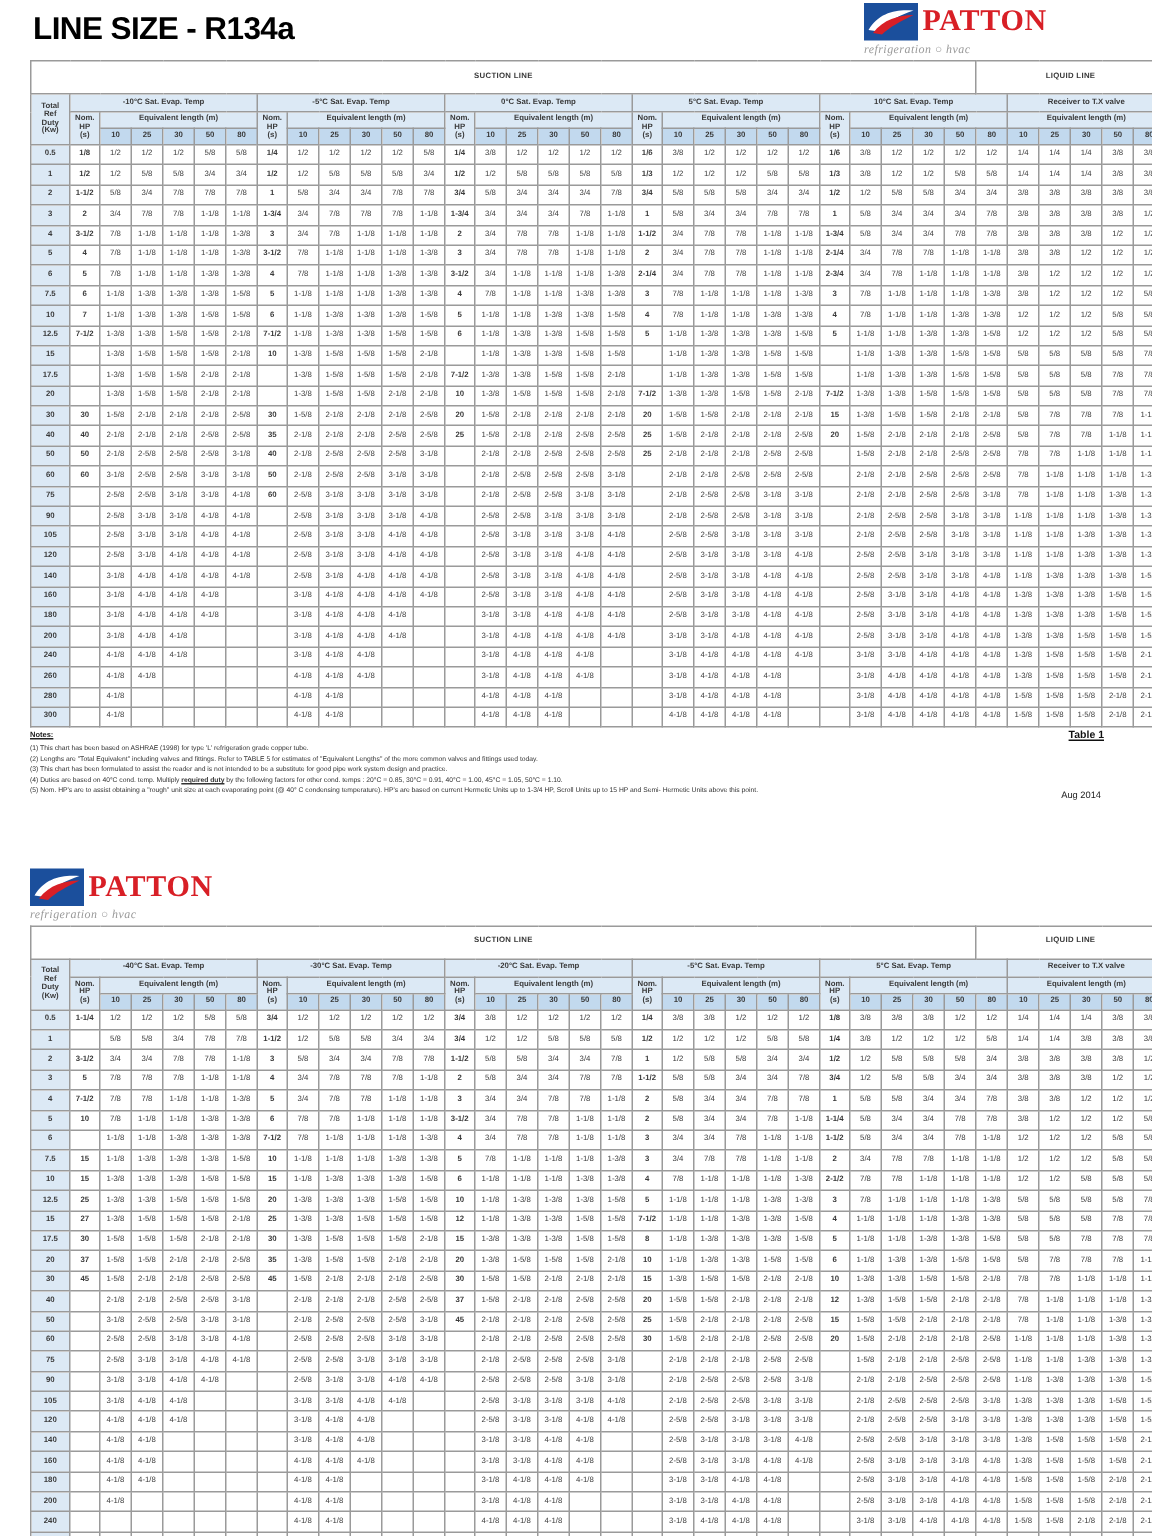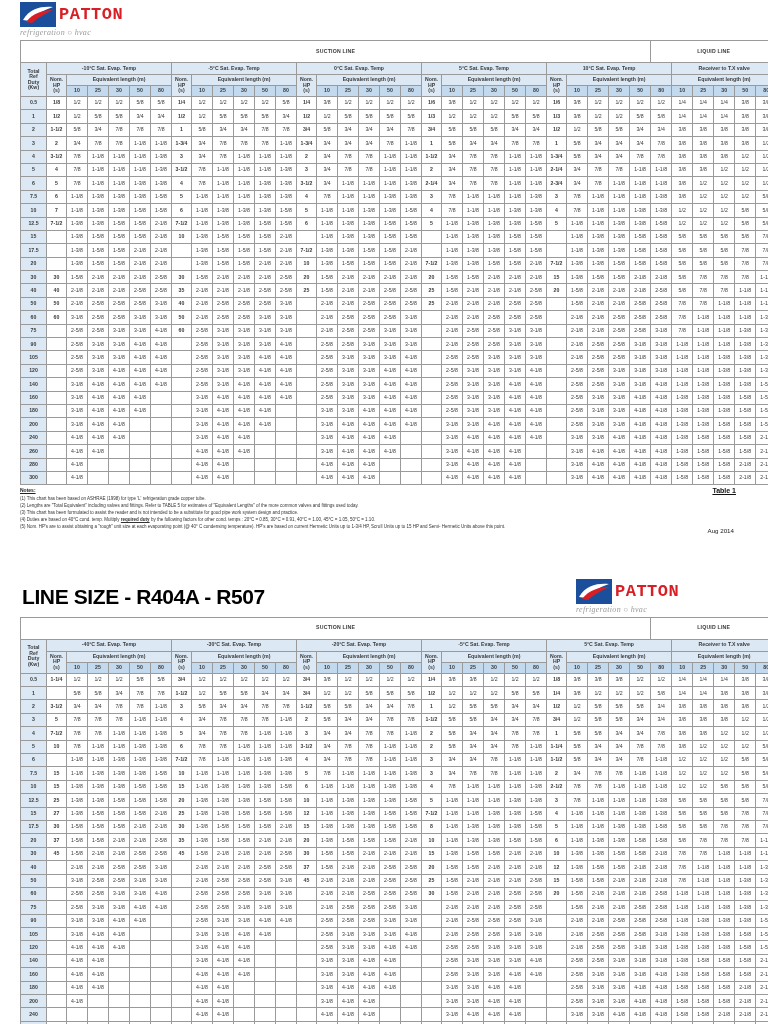--- a/index.html
+++ b/index.html
@@ -21,22 +21,22 @@
   
   .logo{position:relative;width:172px;height:36px;margin-top:2px;}
   .logo-main{display:flex;align-items:center;height:25px;}
   .logo-badge{
     width:36px;height:25px;background:#1b4f9c;position:relative;overflow:hidden;flex:0 0 auto;
   }
   .logo-badge .swoosh{
     position:absolute;left:2px;top:3px;width:32px;height:19px;
   }
   .logo-word{
-    font-family:Liberation Mono, monospace;
-    font-weight:bold;font-size:17px;letter-spacing:0.5px;color:#d81f26;
+    font-family:Liberation Serif, serif;
+    font-weight:bold;font-size:20px;letter-spacing:0.5px;color:#d81f26;
     line-height:25px;margin-left:3px;
   }
   .logo-tag{
     font-family:"Liberation Serif", serif;
     font-style:italic;font-size:8px;color:#9a9a9a;
     text-align:left;margin-top:1px;letter-spacing:.3px;
   }
   .logo-tag .dot{font-style:normal;}
 
   
@@ -106,20 +106,21 @@
   .spacer-between{height:46px;}
 </style>
 </head>
 <body>
 
 <div class="page">
 
   <div class="sheet">
 
     <div class="titlerow">
+      <div class="doctitle">LINE SIZE - R134a</div>
 
       <div class="logo">
         <div class="logo-main">
           <div class="logo-badge">
             <svg class="swoosh" viewBox="0 0 32 19">
               <path d="M1 15 C8 3, 20 1, 31 2 C22 5, 14 9, 8 16 Z" fill="#ffffff"></path>
               <path d="M4 17 C11 8, 21 5, 31 5 C23 9, 15 13, 10 18 Z" fill="#d81f26"></path>
             </svg>
           </div>
           <div class="logo-word">PATTON</div>
@@ -1348,21 +1349,20 @@
       <div class="tablelabel">Table 1</div>
       <div class="datelabel">Aug 2014</div>
     </div>
   </div>
 
   <div class="spacer-between"></div>
 
   <div class="sheet">
 
     <div class="titlerow">
-      <div class="doctitle">LINE SIZE - R404A - R507</div>
 
       <div class="logo">
         <div class="logo-main">
           <div class="logo-badge">
             <svg class="swoosh" viewBox="0 0 32 19">
               <path d="M1 15 C8 3, 20 1, 31 2 C22 5, 14 9, 8 16 Z" fill="#ffffff"></path>
               <path d="M4 17 C11 8, 21 5, 31 5 C23 9, 15 13, 10 18 Z" fill="#d81f26"></path>
             </svg>
           </div>
           <div class="logo-word">PATTON</div>

